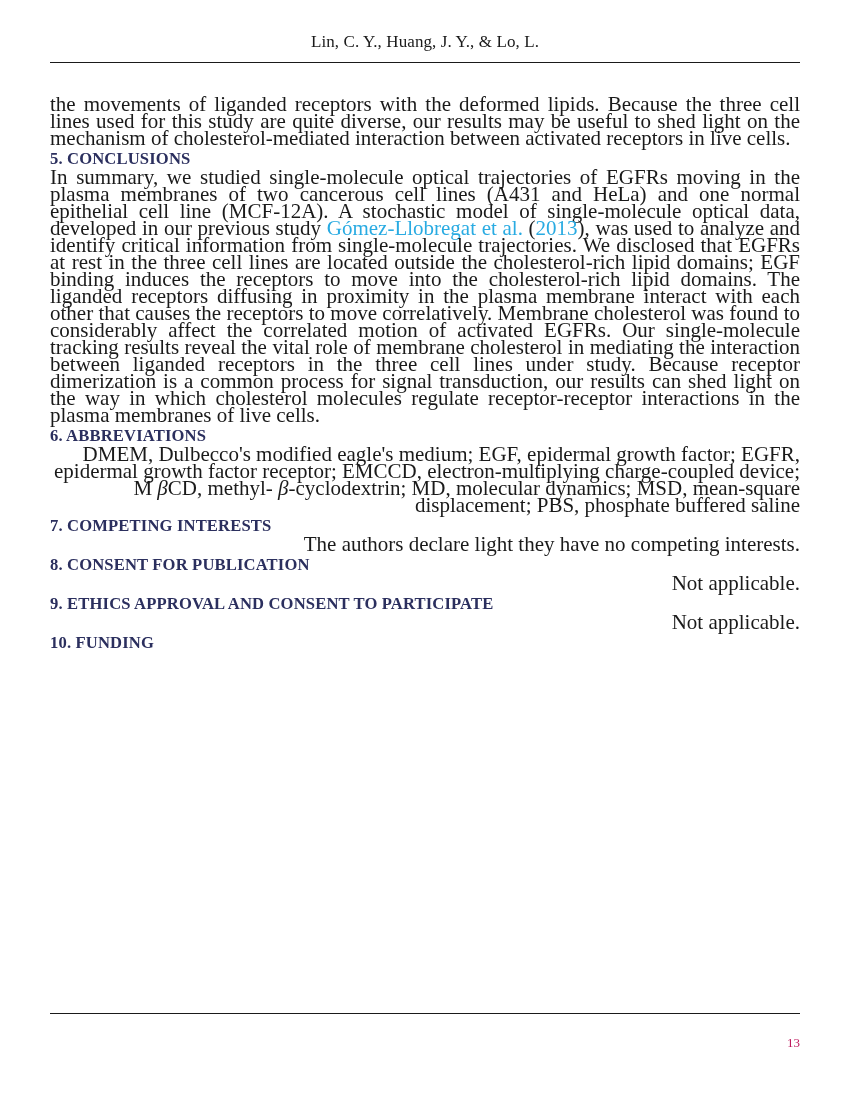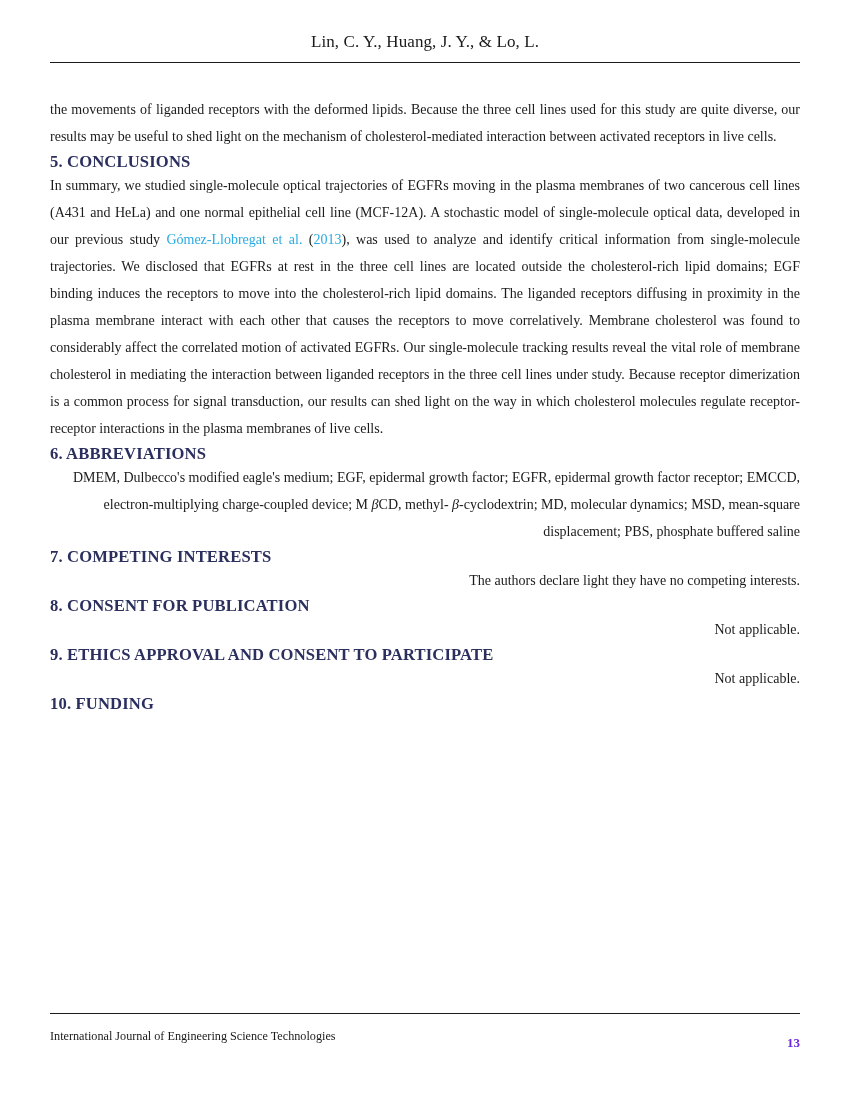--- a/index.html
+++ b/index.html
@@ -41,22 +41,22 @@
   
   .content {
     position: absolute;
     left: 50px;
     top: 96px;
     width: 750px;
   }
 
   p.body {
     margin: 0;
-    font-size: 14px;
-    line-height: 27px;
+    font-size: 21px;
+    line-height: 17px;
     text-align: justify;
     text-justify: inter-word;
     color: #1a1a1a;
     hyphens: manual;
   }
   p.body.nojust { text-align: right; }
 
   h2.section {
     margin: 0;
     font-family: "Liberation Serif", "DejaVu Serif", serif;
@@ -98,22 +98,22 @@
     left: 50px;
     top: 1029px;
     font-size: 12.2px;
     color: #1a1a1a;
   }
   .footer-page {
     position: absolute;
     right: 50px;
     top: 1035px;
     font-size: 13px;
-    font-weight: bold;
-    color: #6d28d9;
+    font-weight: normal;
+    color: #be185d;
     text-align: right;
   }
 </style>
 </head>
 <body>
 
 <div class="page">
 
   <div class="running-head">Lin, C. Y., Huang, J. Y., &amp; Lo, L.</div>
 
@@ -137,17 +137,16 @@
 
     <h2 class="section gap-before-head">9. ETHICS APPROVAL AND CONSENT TO PARTICIPATE</h2>
     <p class="body gap-after-head nojust">Not applicable.</p>
 
     <h2 class="section gap-before-head">10. FUNDING</h2>
 
   </div>
 
   <div class="rule-bottom"></div>
 
-  <div class="footer-journal">International Journal of Engineering Science Technologies</div>
 
   <div class="footer-page">13</div>
 
 </div>
 
 </body></html>

